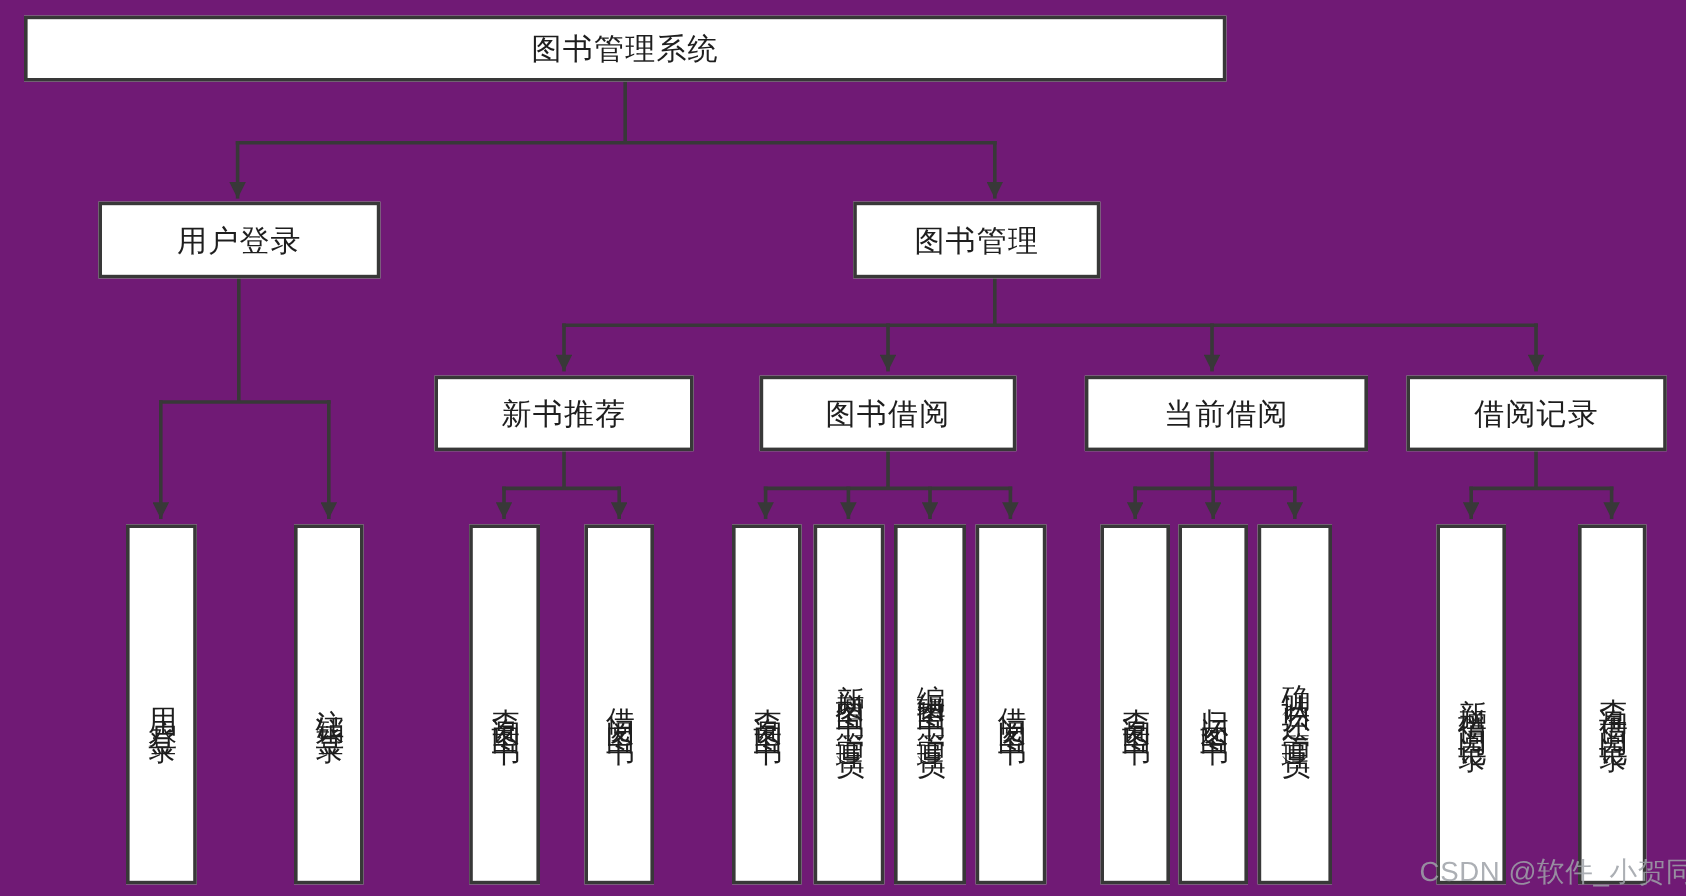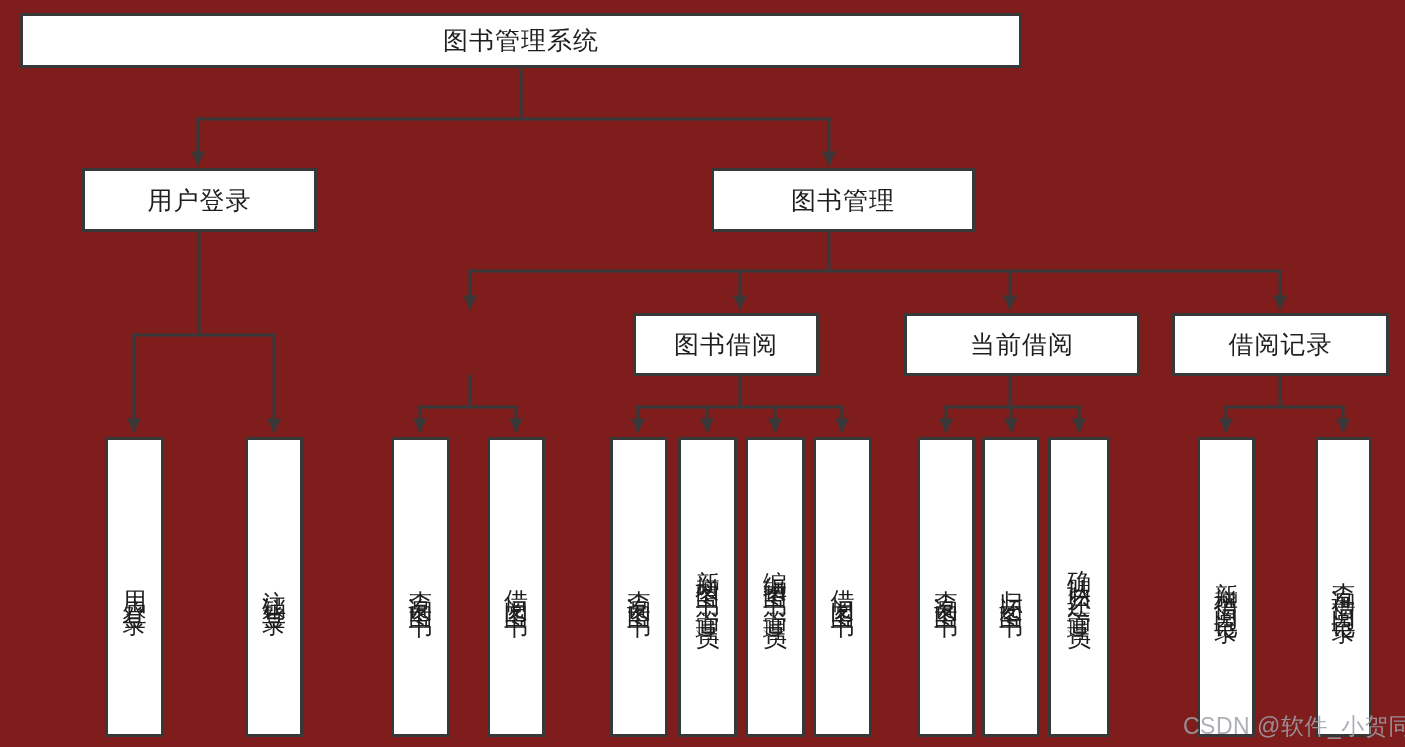--- a/index.html
+++ b/index.html
@@ -1,21 +1,21 @@
 <!DOCTYPE html>
 <html><head>
 <meta charset="utf-8">
 <style>
   * { box-sizing: border-box; }
   html, body { margin: 0; padding: 0; background: #ffffff; }
   .canvas {
     position: relative;
     width: 1405px;
     height: 747px;
-    background: #7f1d1d;
+    background: #701a75;
     overflow: hidden;
     font-family: "Liberation Sans", sans-serif;
     color: #1e1e1e;
   }
   .wires { position: absolute; left: 0; top: 0; }
   .node {
     position: absolute;
     background: #ffffff;
     border: 3px solid #383838;
     display: flex;
@@ -88,23 +88,24 @@
       <path d="M1011 407 V431" marker-end="url(#ah)"></path>
       <path d="M1079 407 V431" marker-end="url(#ah)"></path>
       <path d="M1226 407 V431" marker-end="url(#ah)"></path>
       <path d="M1343 407 V431" marker-end="url(#ah)"></path>
     </g>
   </svg>
 
   <div class="node hnode" style="left:20px;top:13px;width:1002px;height:55px">图书管理系统</div>
 
   <div class="node hnode" style="left:82px;top:168px;width:235px;height:64px">用户登录</div>
-  <div class="node hnode" style="left:711px;top:168px;width:264px;height:64px">图书管理</div>
+  <div class="node hnode" style="left:711px;top:168px;width:206px;height:64px">图书管理</div>
 
-  <div class="node hnode" style="left:633px;top:313px;width:186px;height:63px">图书借阅</div>
+  <div class="node hnode" style="left:362px;top:313px;width:216px;height:63px">新书推荐</div>
+  <div class="node hnode" style="left:633px;top:313px;width:214px;height:63px">图书借阅</div>
   <div class="node hnode" style="left:904px;top:313px;width:236px;height:63px">当前借阅</div>
   <div class="node hnode" style="left:1172px;top:313px;width:217px;height:63px">借阅记录</div>
 
   <div class="node vnode" style="left:105px;top:437px;width:59px;height:300px">用户登录</div>
   <div class="node vnode" style="left:245px;top:437px;width:58px;height:300px">注销登录</div>
 
   <div class="node vnode" style="left:391px;top:437px;width:59px;height:300px">查询图书</div>
   <div class="node vnode" style="left:487px;top:437px;width:58px;height:300px">借阅图书</div>
 
   <div class="node vnode" style="left:610px;top:437px;width:58px;height:300px">查询图书</div>

